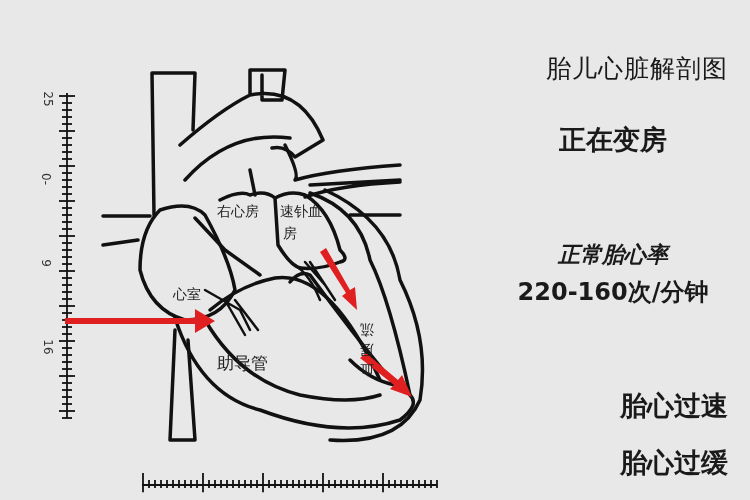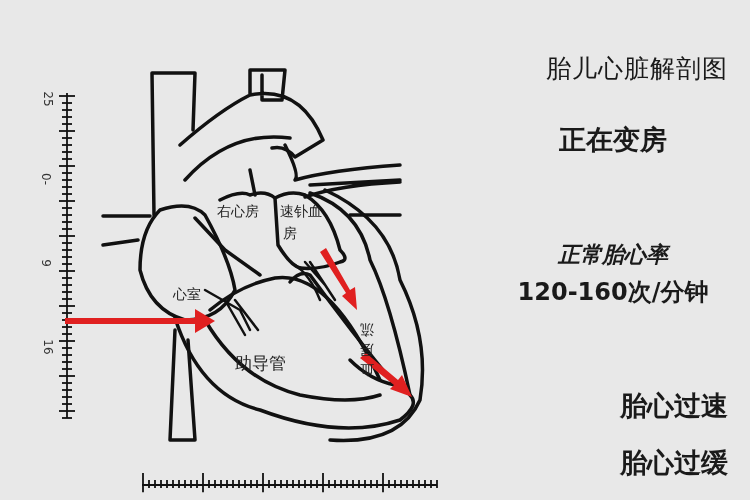--- a/index.html
+++ b/index.html
@@ -163,28 +163,28 @@
   <g fill="#e02020" stroke="none">
     <polygon points="65,318 195,318 195,309 215,321 195,333 195,324 65,324"></polygon>
     <polygon points="320,252 326,248 350,290 355,287 357,310 342,296 346,293"></polygon>
     <polygon points="360,358 366,353 398,380 402,375 412,397 390,389 394,385"></polygon>
   </g>
 </svg>
 
 <div class="abs title">胎儿心脏解剖图</div>
 <div class="abs subtitle">正在变房</div>
 <div class="abs normal-label">正常胎心率</div>
-<div class="abs normal-range">120-160次/分钟</div>
+<div class="abs normal-range">220-160次/分钟</div>
 <div class="abs cond c1">胎心过速</div>
 <div class="abs cond c2">胎心过缓</div>
 
 <div class="abs hl" style="left:217px;top:203px;">右心房</div>
 <div class="abs hl" style="left:280px;top:203px;">速钋血</div>
 <div class="abs hl" style="left:283px;top:225px;">房</div>
 <div class="abs hl" style="left:173px;top:286px;">心室</div>
-<div class="abs hl" style="left:235px;top:352px;font-size:17px;">助导管</div>
+<div class="abs hl" style="left:217px;top:352px;font-size:17px;">助导管</div>
 <div class="abs hl" style="left:354px;top:320px;width:20px;line-height:20px;white-space:pre-line;transform:rotate(180deg);">血层
 流</div>
 
 <div class="abs ruler-lbl" style="left:40px;top:92px;">25</div>
 <div class="abs ruler-lbl" style="left:40px;top:172px;">0-</div>
 <div class="abs ruler-lbl" style="left:42px;top:256px;">9</div>
 <div class="abs ruler-lbl" style="left:40px;top:340px;">16</div>
 
 </body></html>

